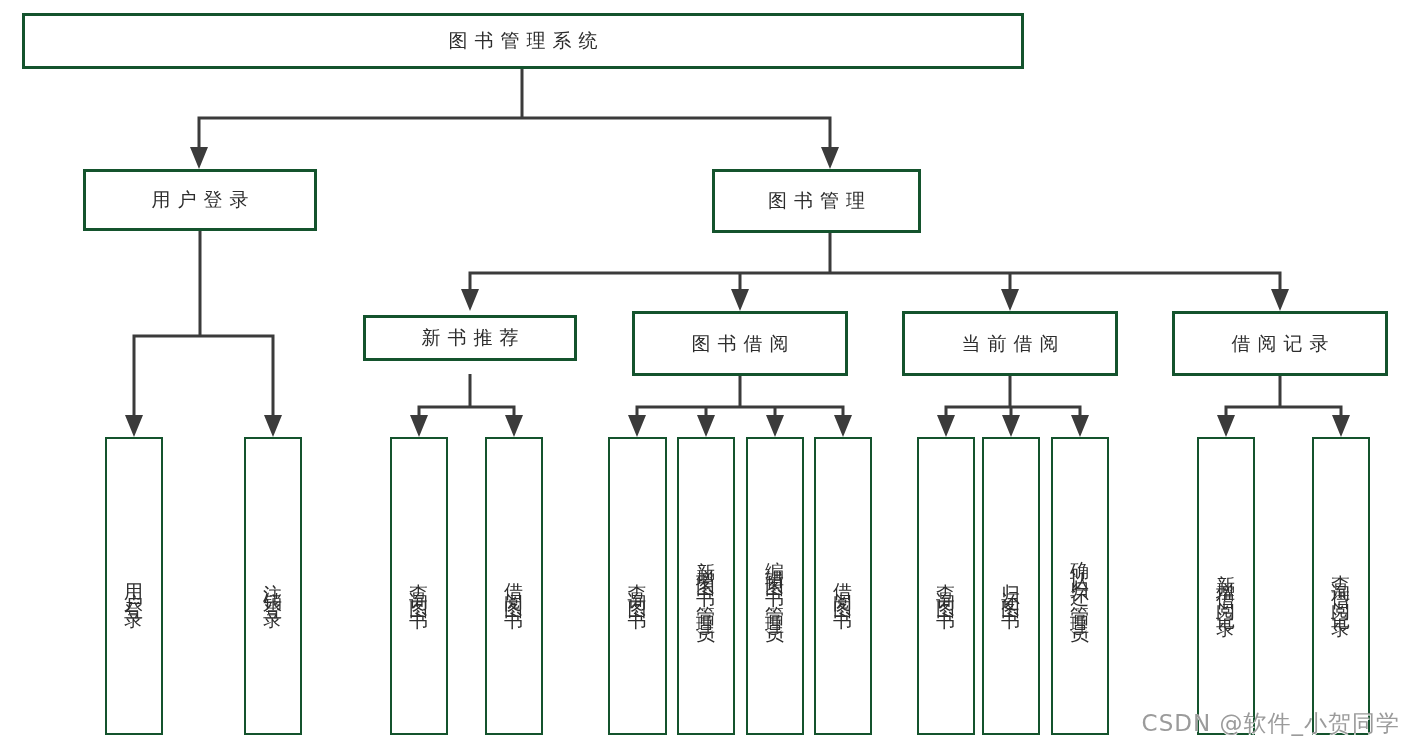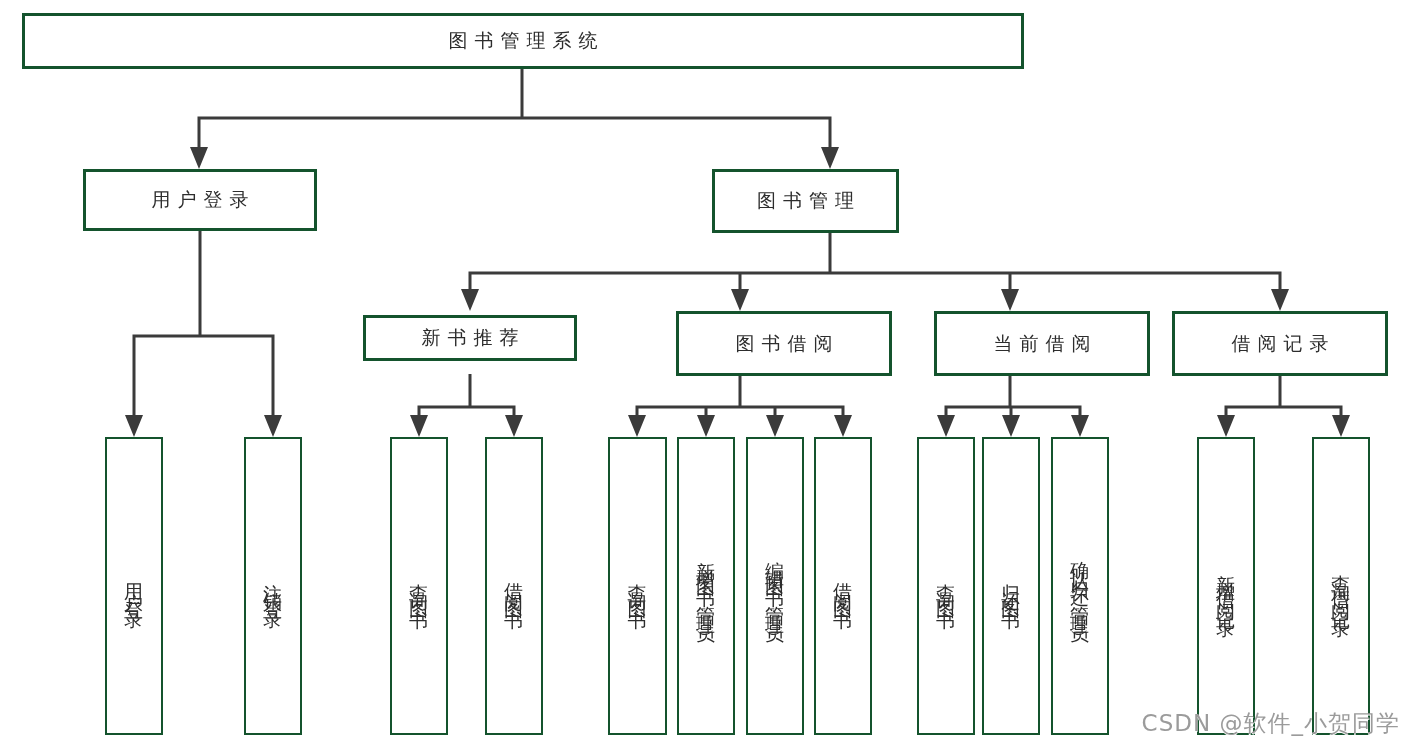--- a/index.html
+++ b/index.html
@@ -109,31 +109,31 @@
              M1332,415 L1350,415 L1341,437 Z"></path>
   </svg>
 
   <div class="box" style="left:22px; top:13px; width:1002px; height:56px;">
     <span>图书管理系统</span>
   </div>
 
   <div class="box" style="left:83px; top:169px; width:234px; height:62px;">
     <span>用户登录</span>
   </div>
-  <div class="box" style="left:712px; top:169px; width:187px; height:64px;">
+  <div class="box" style="left:712px; top:169px; width:209px; height:64px;">
     <span>图书管理</span>
   </div>
 
   <div class="box" style="left:363px; top:315px; width:214px; height:46px;">
     <span>新书推荐</span>
   </div>
-  <div class="box" style="left:632px; top:311px; width:216px; height:65px;margin-left:44px;">
+  <div class="box" style="left:632px; top:311px; width:216px; height:65px;">
     <span>图书借阅</span>
   </div>
-  <div class="box" style="left:902px; top:311px; width:216px; height:65px;margin-left:32px;">
+  <div class="box" style="left:902px; top:311px; width:216px; height:65px;">
     <span>当前借阅</span>
   </div>
   <div class="box" style="left:1172px; top:311px; width:216px; height:65px;">
     <span>借阅记录</span>
   </div>
 
   <div class="box vbox" style="left:105px; top:437px; width:58px; height:298px;">
     <span class="vtext">用户登录</span>
   </div>
   <div class="box vbox" style="left:244px; top:437px; width:58px; height:298px;">

